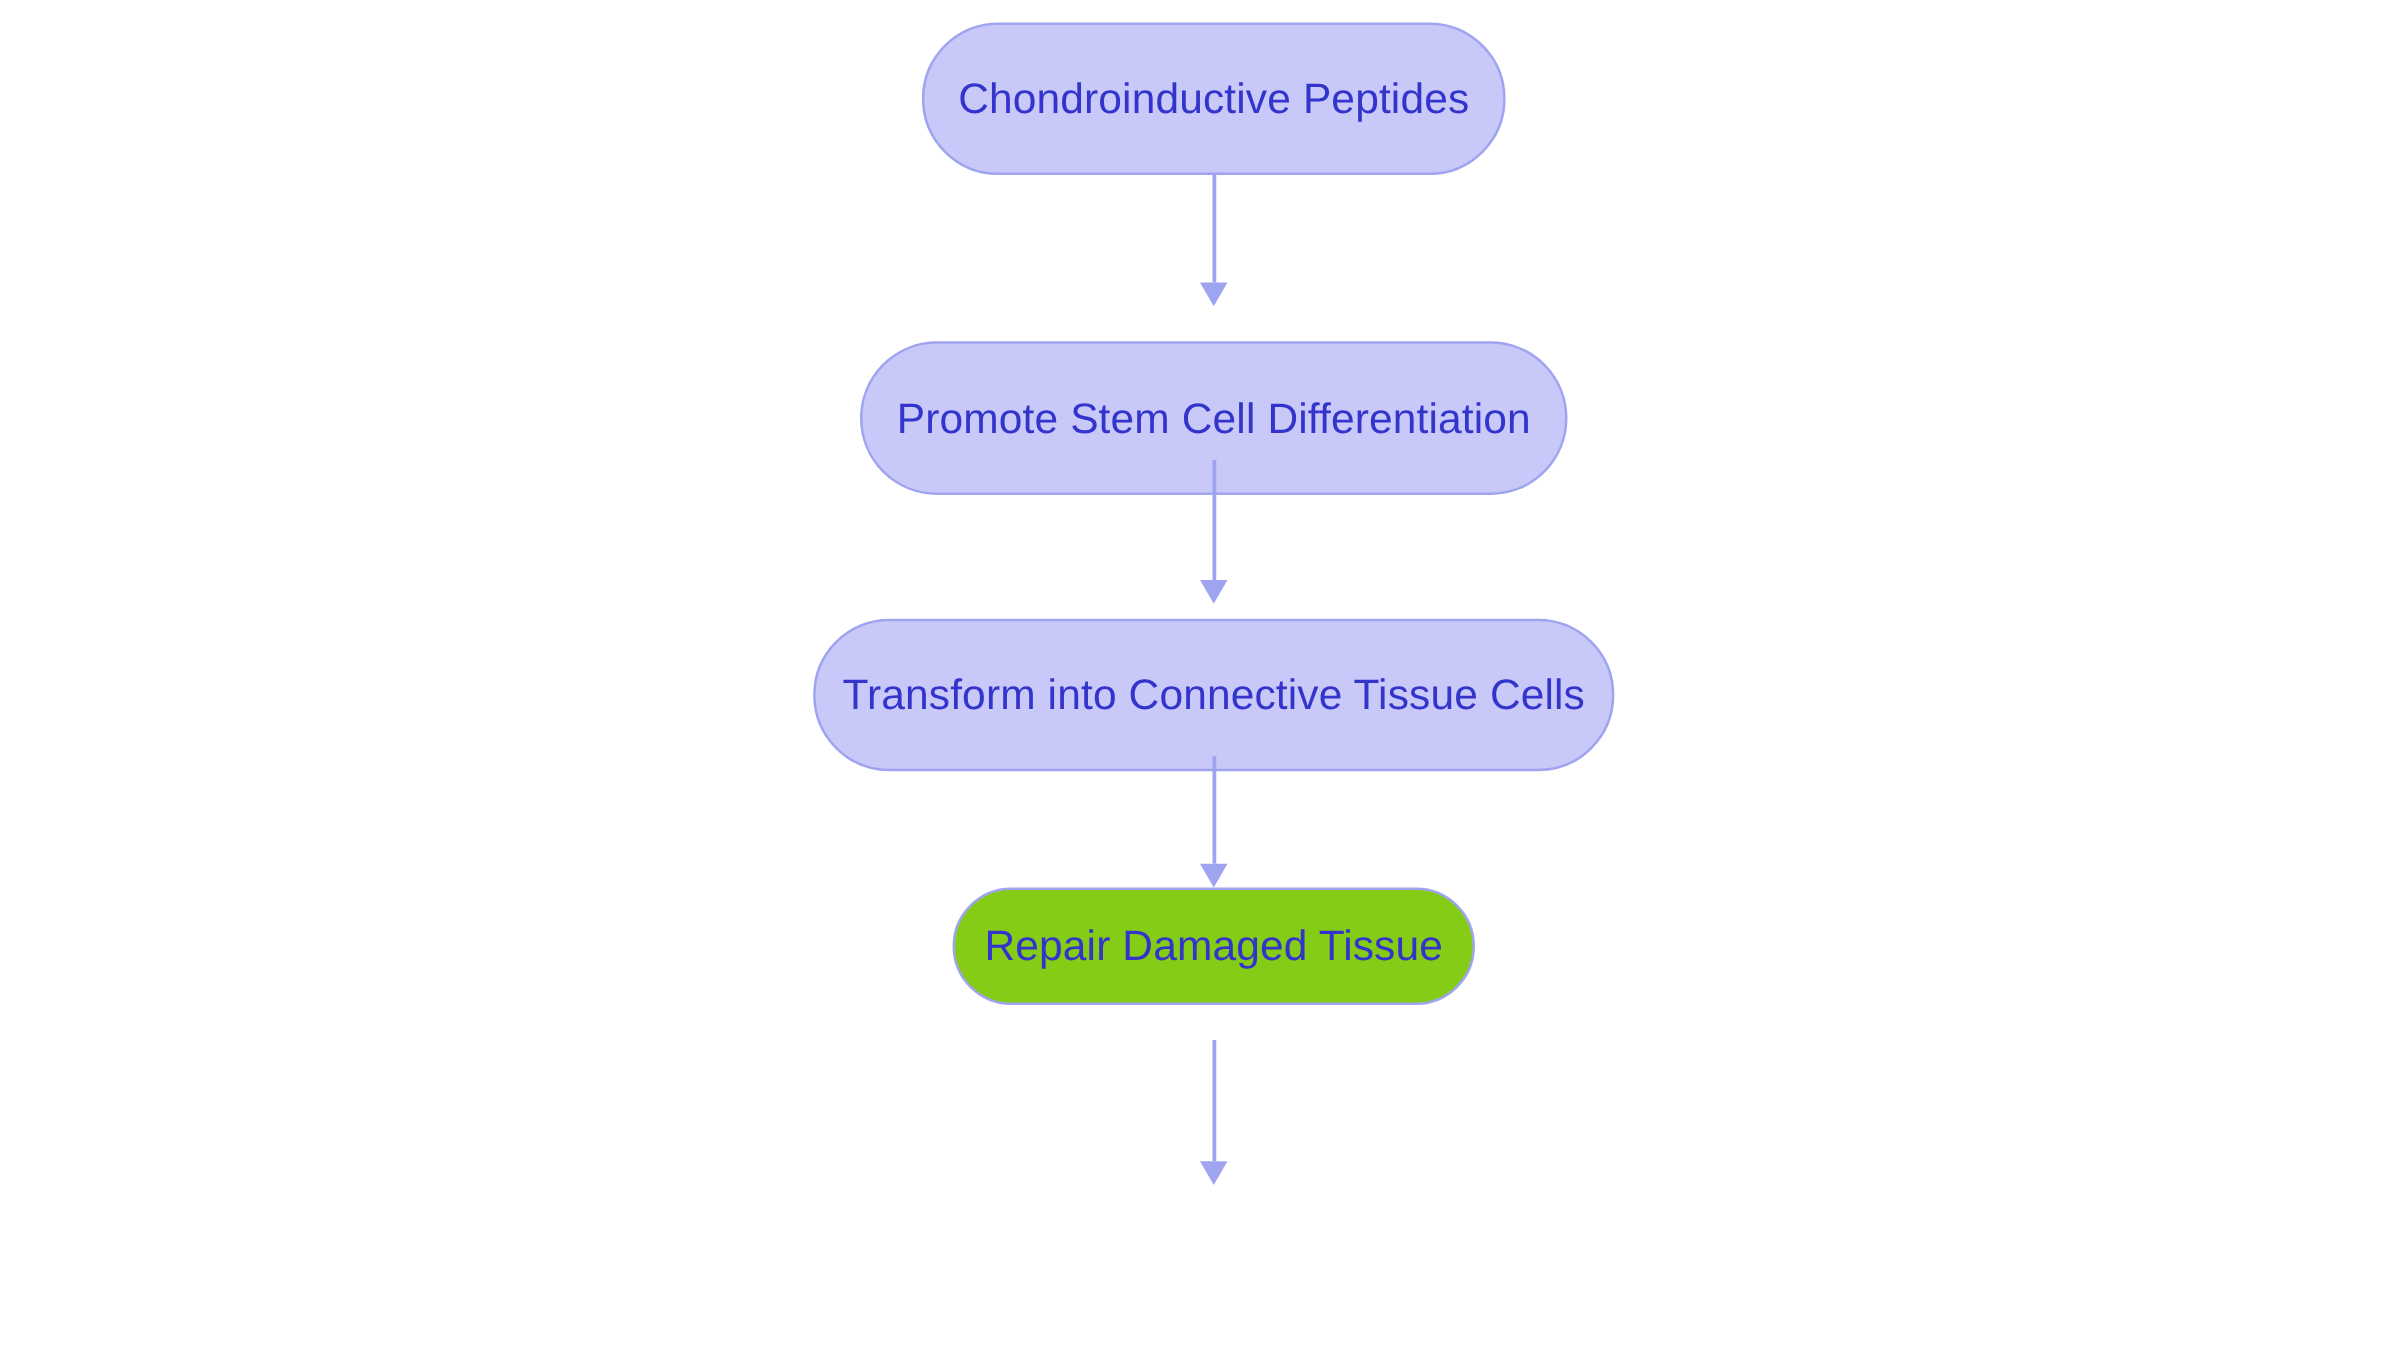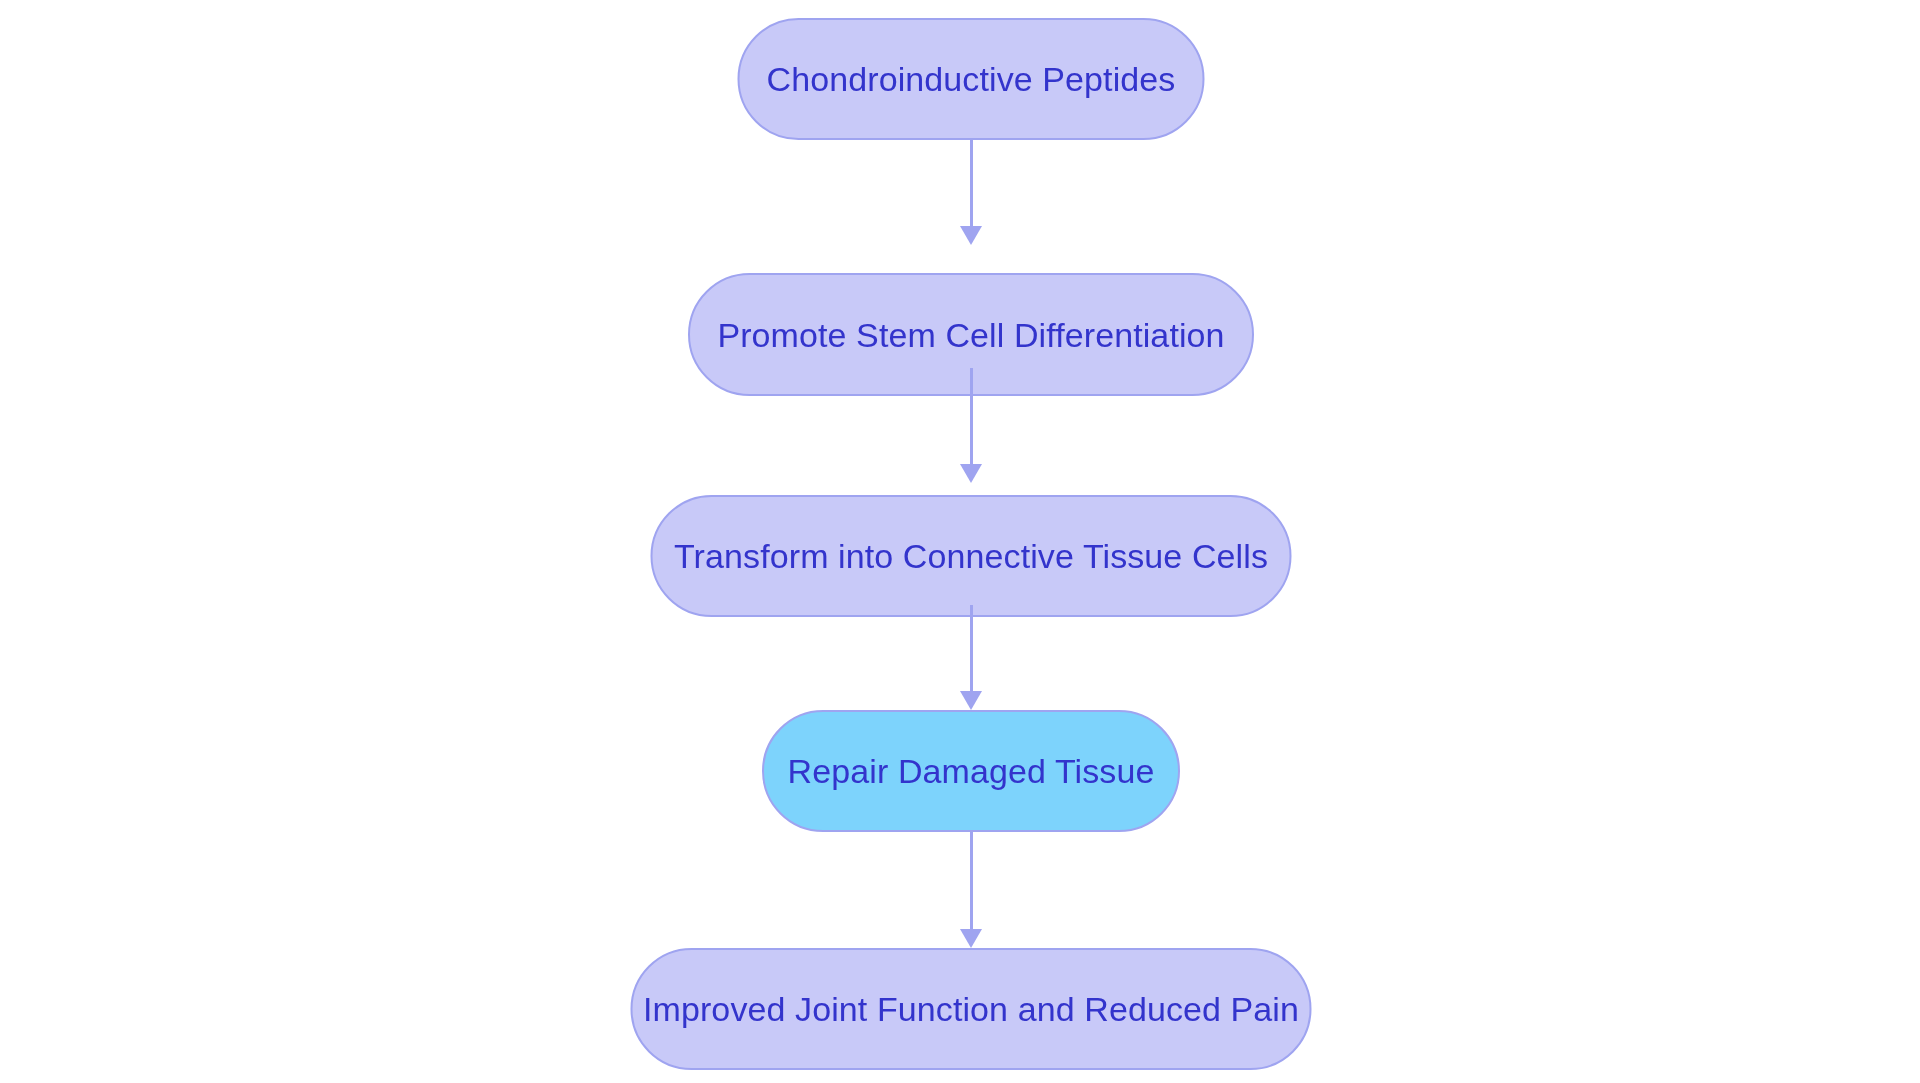--- a/index.html
+++ b/index.html
@@ -96,26 +96,23 @@
 
   <div class="node" id="node-3" style="left: 971px; top: 495px; width: 641px; height: 122px; border-radius: 61px; background: rgb(200, 201, 248); border-color: rgb(159, 164, 240);">
     <span class="node-label" style="color: rgb(51, 52, 204);">Transform into Connective Tissue Cells</span>
   </div>
 
   <div class="connector" id="edge-3" style="left: 971px; top: 605px; height: 105px;">
     <div class="conn-line" style="height: 86px; background: rgb(159, 164, 240);"></div>
     <div class="conn-head" style="border-top-color: rgb(159, 164, 240);"></div>
   </div>
 
-  <div class="node" id="node-4" style="left: 971px; top: 710px; width: 418px; height: 122px; border-radius: 61px; background: #7dd3fc; border-color: rgb(159, 164, 240);">
+  <div class="node" id="node-4" style="left: 971px; top: 710px; width: 418px; height: 94px; border-radius: 61px; background: #84cc16; border-color: rgb(159, 164, 240);">
     <span class="node-label" style="color: rgb(51, 52, 204);">Repair Damaged Tissue</span>
   </div>
 
   <div class="connector" id="edge-4" style="left: 971px; top: 832px; height: 116px;">
     <div class="conn-line" style="height: 97px; background: rgb(159, 164, 240);"></div>
     <div class="conn-head" style="border-top-color: rgb(159, 164, 240);"></div>
   </div>
 
-  <div class="node" id="node-5" style="left: 971px; top: 948px; width: 681px; height: 122px; border-radius: 61px; background: rgb(200, 201, 248); border-color: rgb(159, 164, 240);">
-    <span class="node-label" style="color: rgb(51, 52, 204);">Improved Joint Function and Reduced Pain</span>
-  </div>
 
 </div>
 
 </body></html>

